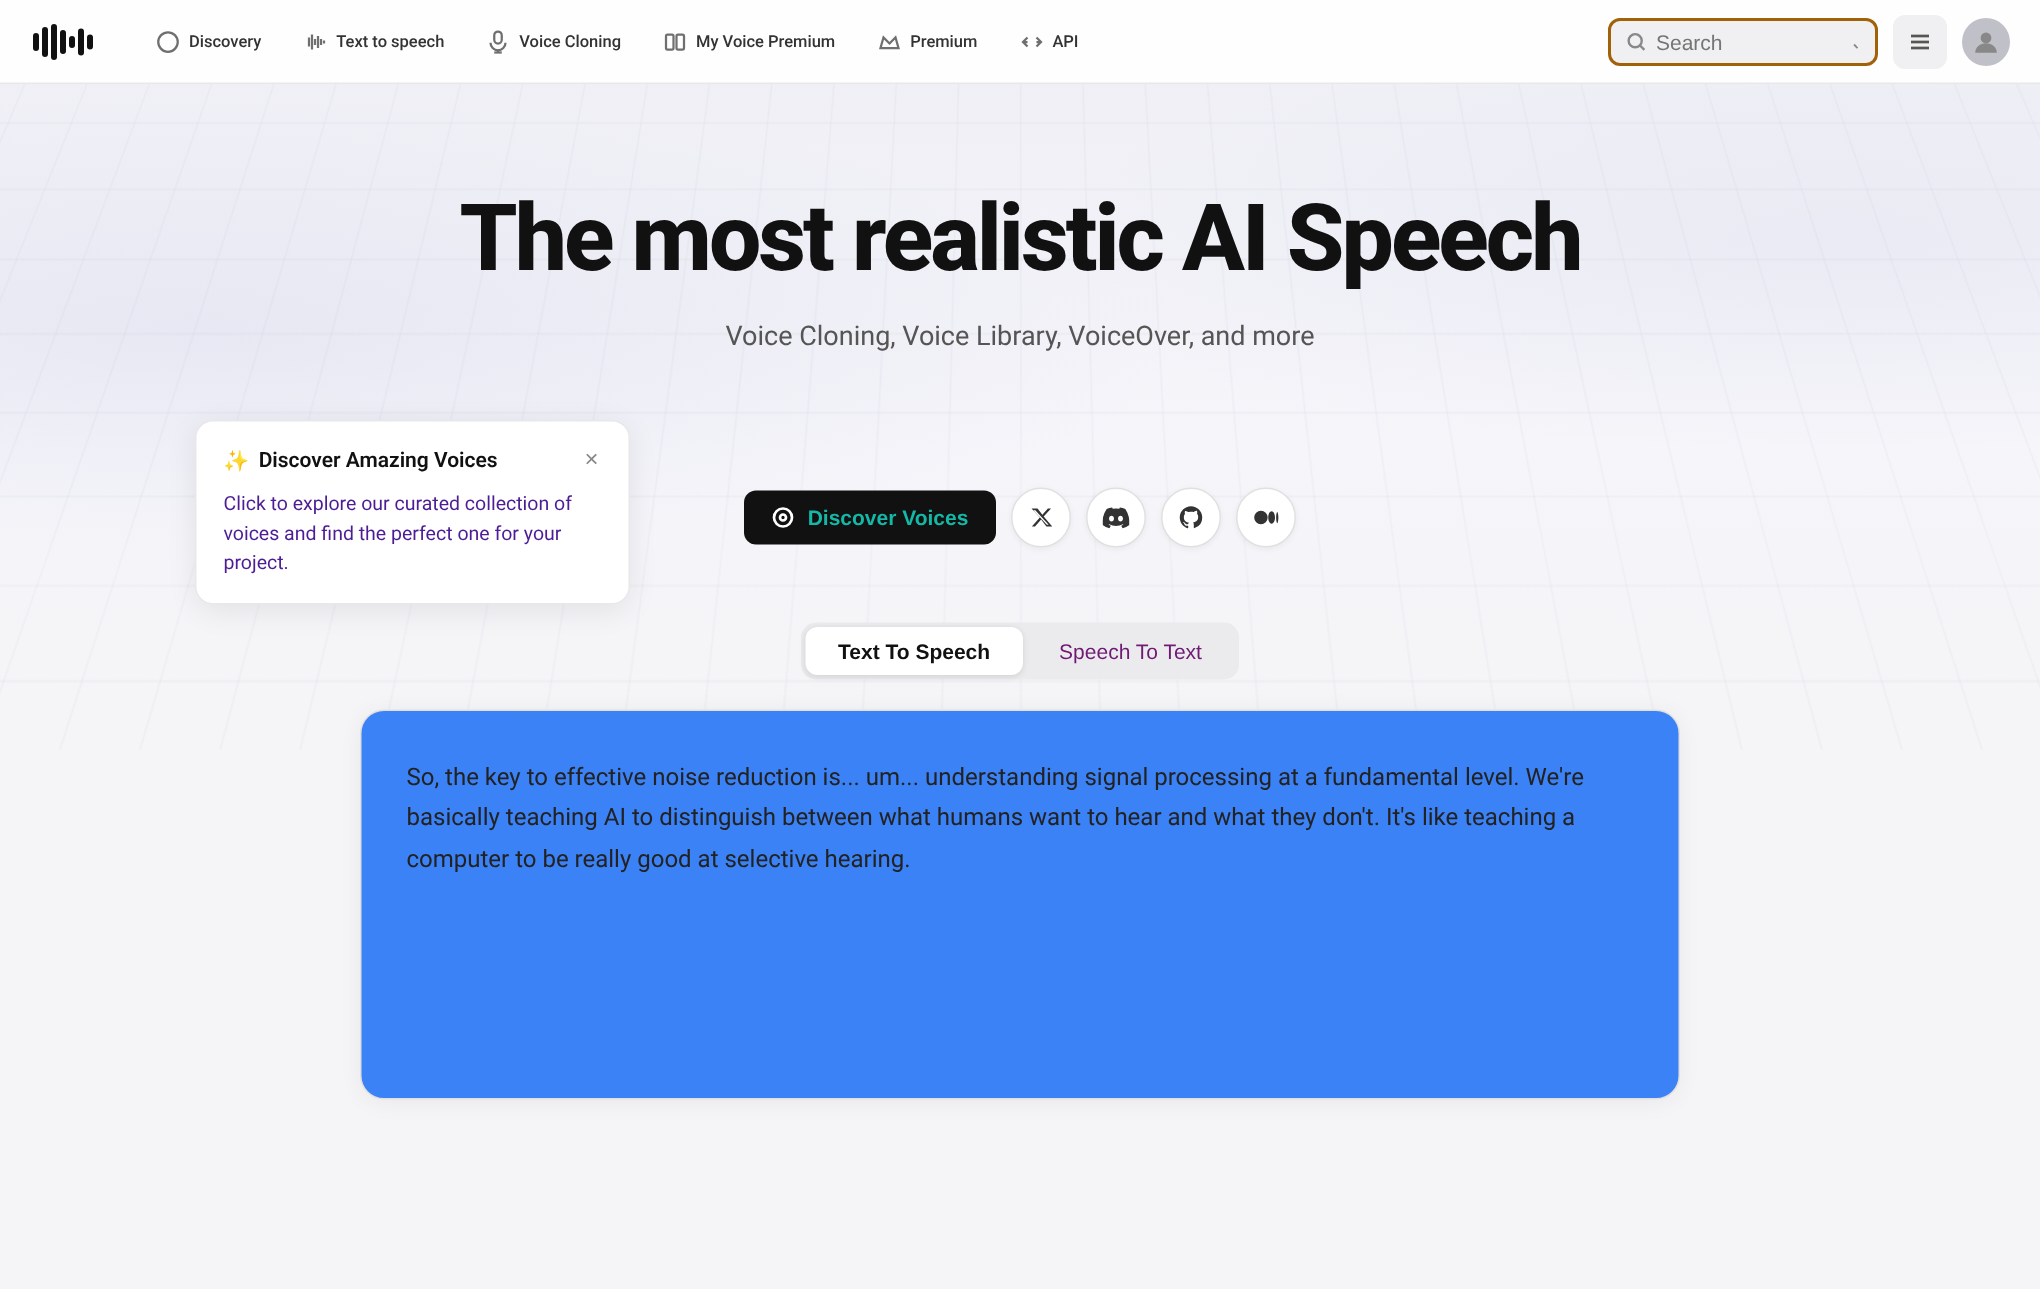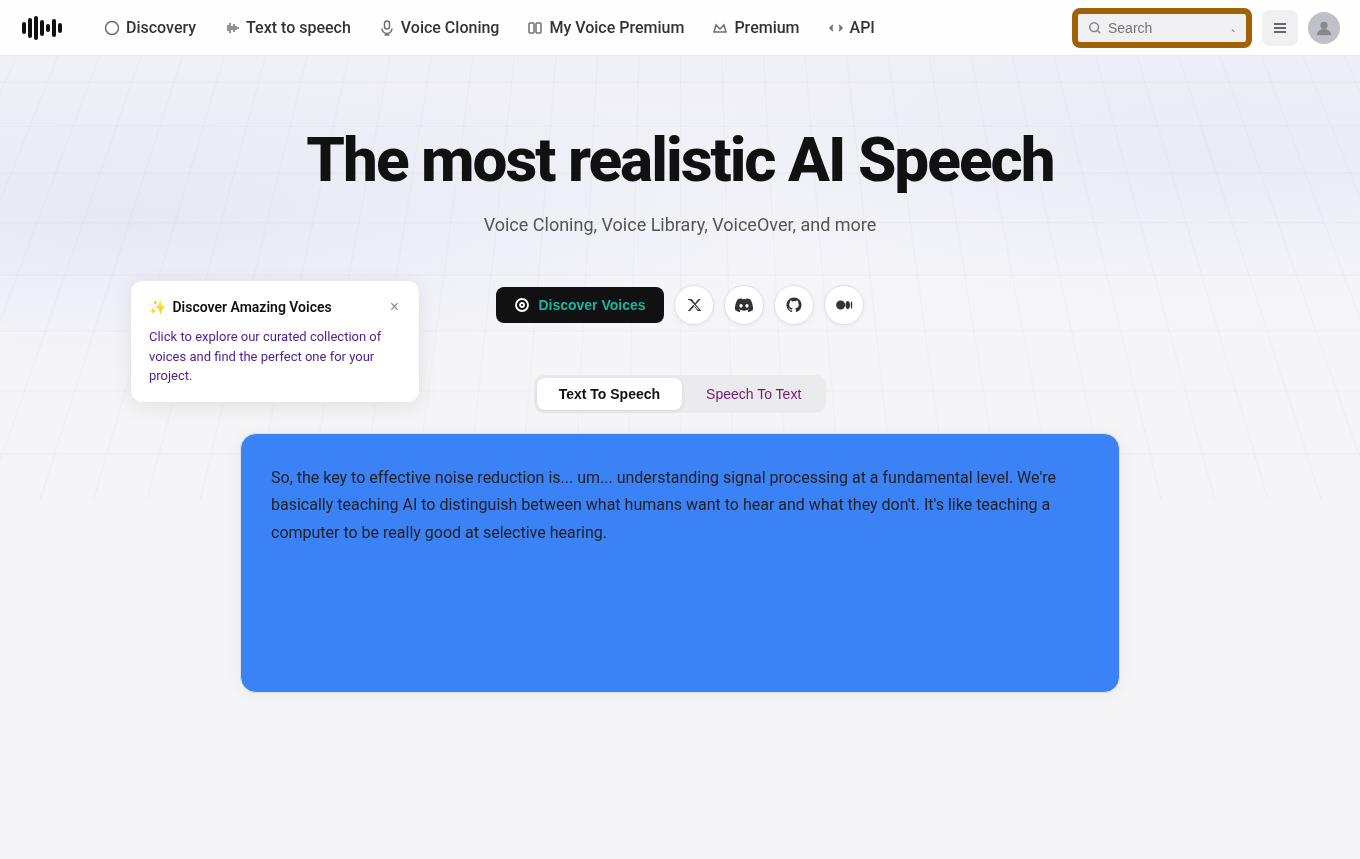--- a/index.html
+++ b/index.html
@@ -45,21 +45,21 @@
     }
 
     .nav-link {
       display: flex;
       align-items: center;
       gap: 6px;
       padding: 6px 12px;
       border-radius: 8px;
       text-decoration: none;
       color: #333;
-      font-size: 16px;
+      font-size: 11px;
       font-weight: 500;
       cursor: pointer;
       transition: background 0.15s;
     }
 
     .nav-link svg {
       width: 16px;
       height: 16px;
       opacity: 0.7;
     }
@@ -67,21 +67,21 @@
     .nav-right {
       display: flex;
       align-items: center;
       gap: 10px;
     }
 
     .search-box {
       display: flex;
       align-items: center;
       background: #f0f0f2;
-      border: 6px solid #a16207;
+      border: 2px solid #a16207;
       border-radius: 8px;
       padding: 6px 10px;
       gap: 6px;
       width: 180px;
     }
 
     .search-box input {
       border: none;
       background: transparent;
       outline: none;
@@ -177,20 +177,21 @@
       color: #111;
       letter-spacing: -2px;
       line-height: 1.1;
       margin-bottom: 20px;
     }
 
     .hero-subtitle {
       font-size: 18px;
       color: #555;
       font-weight: 400;
+      margin-bottom: 40px;
     }
 
     
     .tooltip-card {
       position: absolute;
       left: 130px;
       top: 280px;
       z-index: 10;
       background: white;
       border: 1px solid #e8e8e8;

